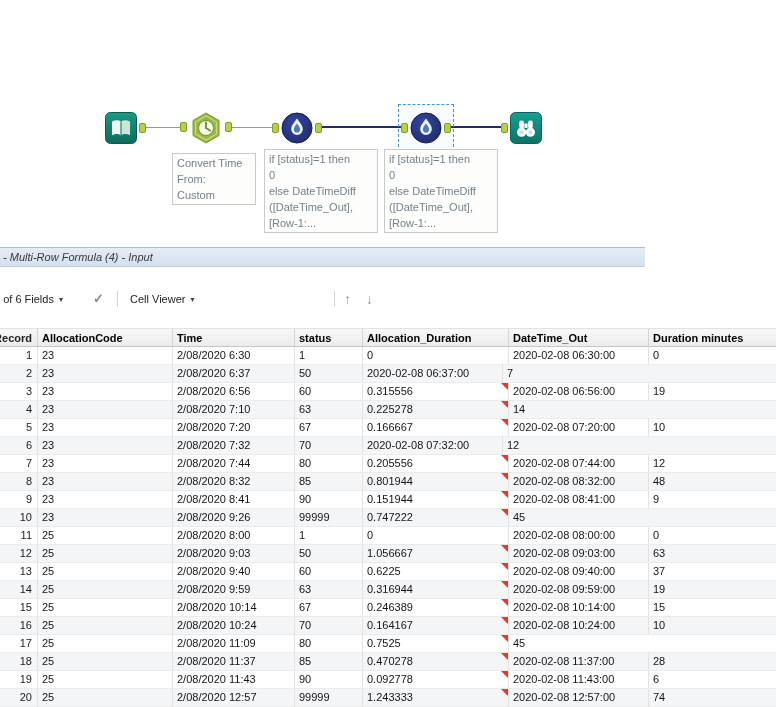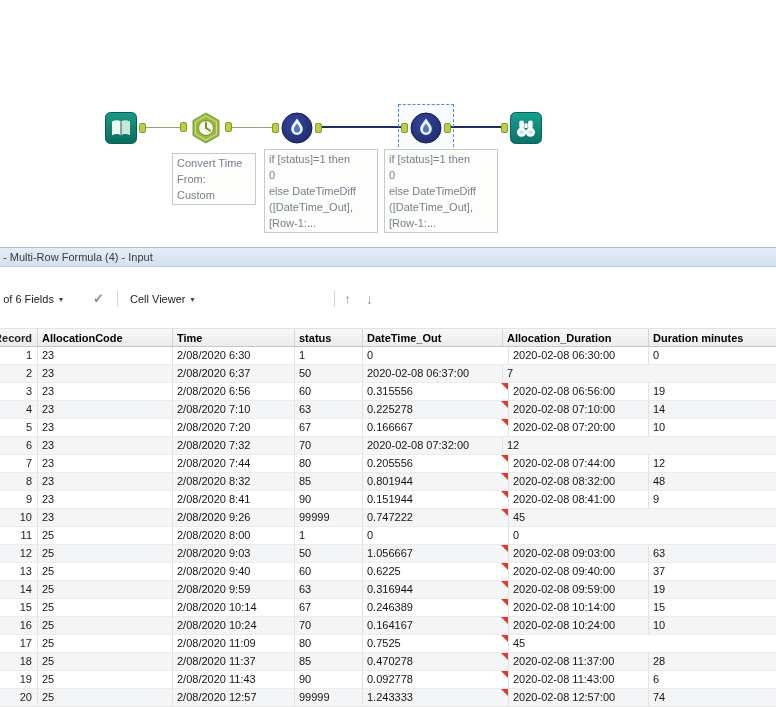--- a/index.html
+++ b/index.html
@@ -50,26 +50,26 @@
     line-height:16px;
     padding:1px 4px;
     white-space:pre-line;
   }
   .ann-datetime { left:172px; top:153px; width:84px;  }
   .ann-mr3      { left:264px; top:149px; width:114px; }
   .ann-mr4      { left:384px; top:149px; width:114px; }
 
   
   .results-header {
-    position:absolute; left:0; top:247px; width:776px; height:20px;
+    position:absolute; left:0; top:247px; width:645px; height:20px;
     background:linear-gradient(#e4edf8, #d3e0ef);
     border-top:1px solid #a8bcd4;
     border-bottom:1px solid #bfcce0;
     font-size:11px; color:#3a3a3a; line-height:18px;
-    padding-left:3px; white-space:nowrap;
+    padding-left:3px; white-space:nowrap;font-style:italic;
   }
 
   .results-toolbar { position:absolute; left:0; top:289px; width:776px; height:22px; font-size:11px; color:#222; }
   .tb-item { position:absolute; top:0; height:20px; line-height:20px; white-space:nowrap; }
   .caret { font-size:8px; color:#444; margin-left:5px; vertical-align:1px; }
   .tb-check { color:#8a8a8a; font-weight:bold; font-size:13px; }
   .tb-sep { position:absolute; top:2px; width:0; height:16px; border-left:1px solid #d4d4d4; }
   .tb-arrow { color:#8d99a6; font-size:14px; font-weight:bold; }
 
   
@@ -237,22 +237,22 @@
   <span class="tb-item tb-arrow" style="left:344px;">↑</span>
   <span class="tb-item tb-arrow" style="left:366px;">↓</span>
 </div>
 
 <div class="table">
   <div class="thead">
     <div class="th c-record"><span class="record-header-label">Record</span></div>
     <div class="th c-code">AllocationCode</div>
     <div class="th c-time">Time</div>
     <div class="th c-status">status</div>
+    <div class="th c-duration">Allocation_Duration</div>
     <div class="th c-datetime">DateTime_Out</div>
-    <div class="th c-duration">Allocation_Duration</div>
     <div class="th c-minutes">Duration minutes</div>
   </div>
   <div>
       <div class="tr">
     <div class="td c-record">1</div>
     <div class="td c-code">23</div>
     <div class="td c-time">2/08/2020 6:30</div>
     <div class="td c-status">1</div>
     <div class="td c-duration"><span>0</span></div>
     <div class="td c-datetime">2020-02-08 06:30:00</div>
@@ -274,21 +274,20 @@
     <div class="td c-duration"><span>0.315556</span><span class="flag" style="display: block;"></span></div>
     <div class="td c-datetime">2020-02-08 06:56:00</div>
     <div class="td c-minutes">19</div>
   </div>
       <div class="tr alt">
     <div class="td c-record">4</div>
     <div class="td c-code">23</div>
     <div class="td c-time">2/08/2020 7:10</div>
     <div class="td c-status">63</div>
     <div class="td c-duration"><span>0.225278</span><span class="flag" style="display: block;"></span></div>
-    <div class="td c-datetime">2020-02-08 07:10:00</div>
     <div class="td c-minutes">14</div>
   </div>
       <div class="tr">
     <div class="td c-record">5</div>
     <div class="td c-code">23</div>
     <div class="td c-time">2/08/2020 7:20</div>
     <div class="td c-status">67</div>
     <div class="td c-duration"><span>0.166667</span><span class="flag" style="display: block;"></span></div>
     <div class="td c-datetime">2020-02-08 07:20:00</div>
     <div class="td c-minutes">10</div>
@@ -335,20 +334,21 @@
     <div class="td c-status">99999</div>
     <div class="td c-duration"><span>0.747222</span><span class="flag" style="display: block;"></span></div>
     <div class="td c-minutes">45</div>
   </div>
       <div class="tr">
     <div class="td c-record">11</div>
     <div class="td c-code">25</div>
     <div class="td c-time">2/08/2020 8:00</div>
     <div class="td c-status">1</div>
     <div class="td c-duration"><span>0</span></div>
+    <div class="td c-datetime">2020-02-08 08:00:00</div>
     <div class="td c-minutes">0</div>
   </div>
       <div class="tr alt">
     <div class="td c-record">12</div>
     <div class="td c-code">25</div>
     <div class="td c-time">2/08/2020 9:03</div>
     <div class="td c-status">50</div>
     <div class="td c-duration"><span>1.056667</span><span class="flag" style="display: block;"></span></div>
     <div class="td c-datetime">2020-02-08 09:03:00</div>
     <div class="td c-minutes">63</div>

